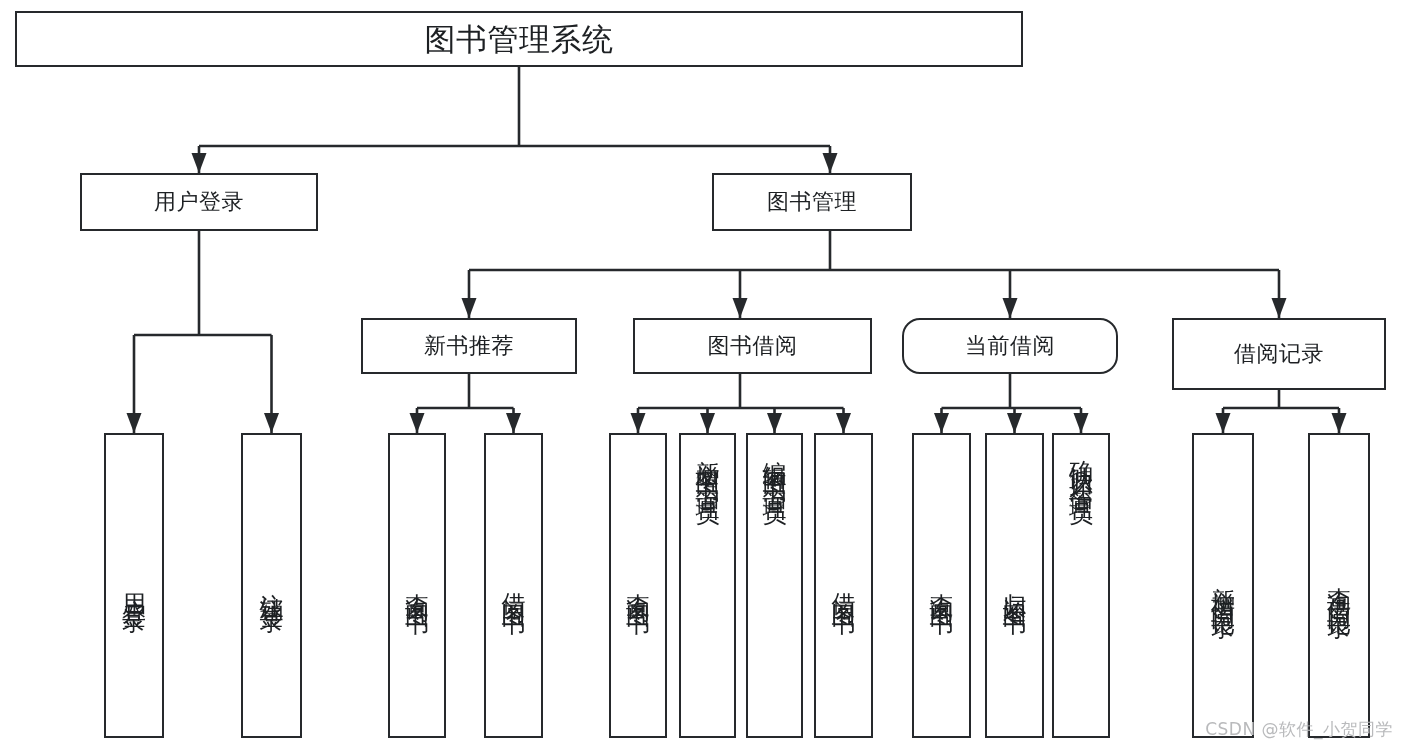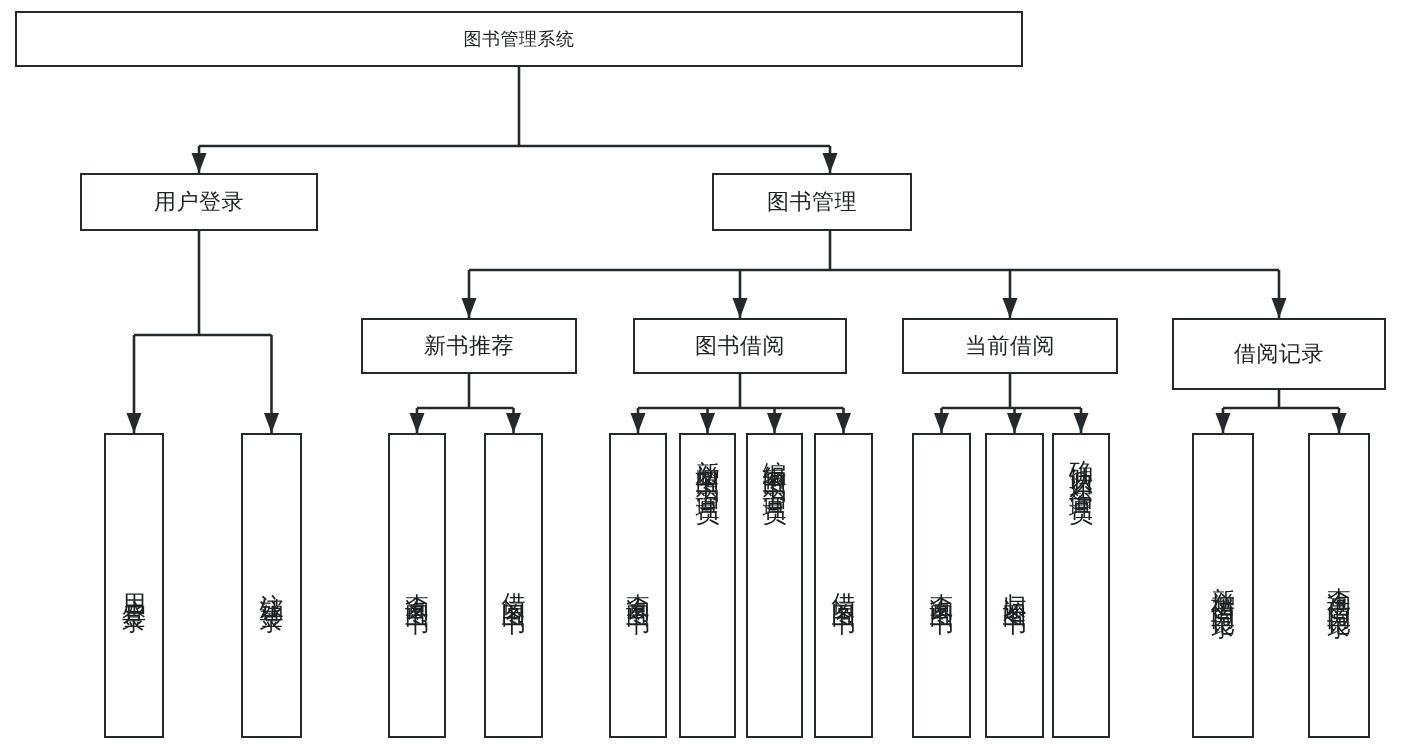--- a/index.html
+++ b/index.html
@@ -39,21 +39,21 @@
     text-align: center;
     white-space: pre;
     user-select: none;
   }
   
   .node.horiz .node-label {
     font-size: 22px;
     letter-spacing: 0.5px;
   }
   .node.root .node-label {
-    font-size: 18px;
+    font-size: 31px;
   }
   
   .node.vert {
     align-items: center;
     justify-content: center;
     padding: 6px 0;
   }
   .node.vert.top-aligned {
     align-items: flex-start;
   }
@@ -158,24 +158,24 @@
       </div>
       <div class="node horiz" style="left: 80px; top: 173px; width: 238px; height: 58px;">
         <span class="node-label">用户登录</span>
       </div>
       <div class="node horiz" style="left: 712px; top: 173px; width: 200px; height: 58px;">
         <span class="node-label">图书管理</span>
       </div>
       <div class="node horiz" style="left: 361px; top: 318px; width: 216px; height: 56px;">
         <span class="node-label">新书推荐</span>
       </div>
-      <div class="node horiz" style="left: 633px; top: 318px; width: 214px; height: 56px;">
+      <div class="node horiz" style="left: 633px; top: 318px; width: 239px; height: 56px;">
         <span class="node-label">图书借阅</span>
       </div>
-      <div class="node horiz" style="left: 902px; top: 318px; width: 216px; height: 56px;">
+      <div class="node horiz" style="left: 902px; top: 318px; width: 216px; height: 56px; border-radius: 18px;">
         <span class="node-label">当前借阅</span>
       </div>
       <div class="node horiz" style="left: 1172px; top: 318px; width: 214px; height: 72px;">
         <span class="node-label">借阅记录</span>
       </div>
       <div class="node vert" style="left: 104px; top: 433px; width: 60px; height: 305px;">
         <span class="node-label">用户登录</span>
       </div>
       <div class="node vert" style="left: 241px; top: 433px; width: 61px; height: 305px;">
         <span class="node-label">注销登录</span>
@@ -207,13 +207,14 @@
       <div class="node vert top-aligned" style="left: 1052px; top: 433px; width: 58px; height: 305px;">
         <span class="node-label">确认归还（管理员）</span>
       </div>
       <div class="node vert" style="left: 1192px; top: 433px; width: 62px; height: 305px;">
         <span class="node-label">新增借阅记录</span>
       </div>
       <div class="node vert" style="left: 1308px; top: 433px; width: 62px; height: 305px;">
         <span class="node-label">查询借阅记录</span>
       </div>
     </div>
+  <div id="watermark">CSDN @软件_小贺同学</div>
 </div>
 
 </body></html>

